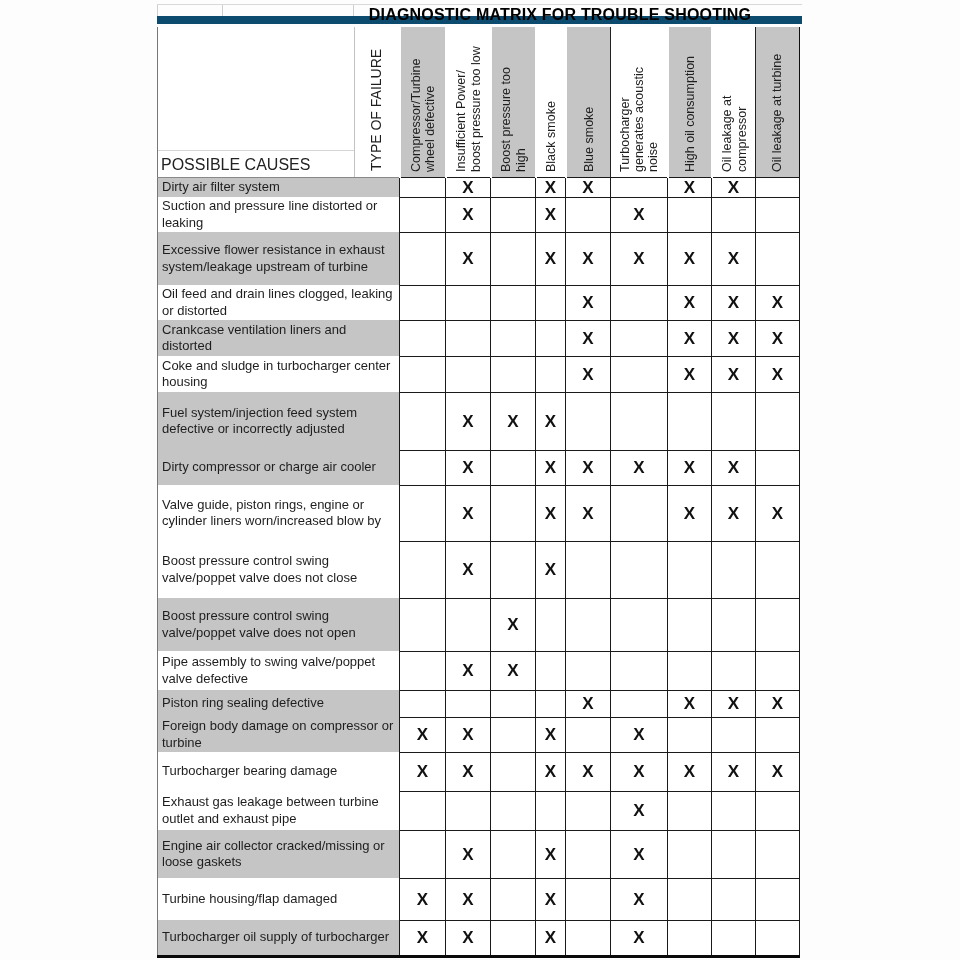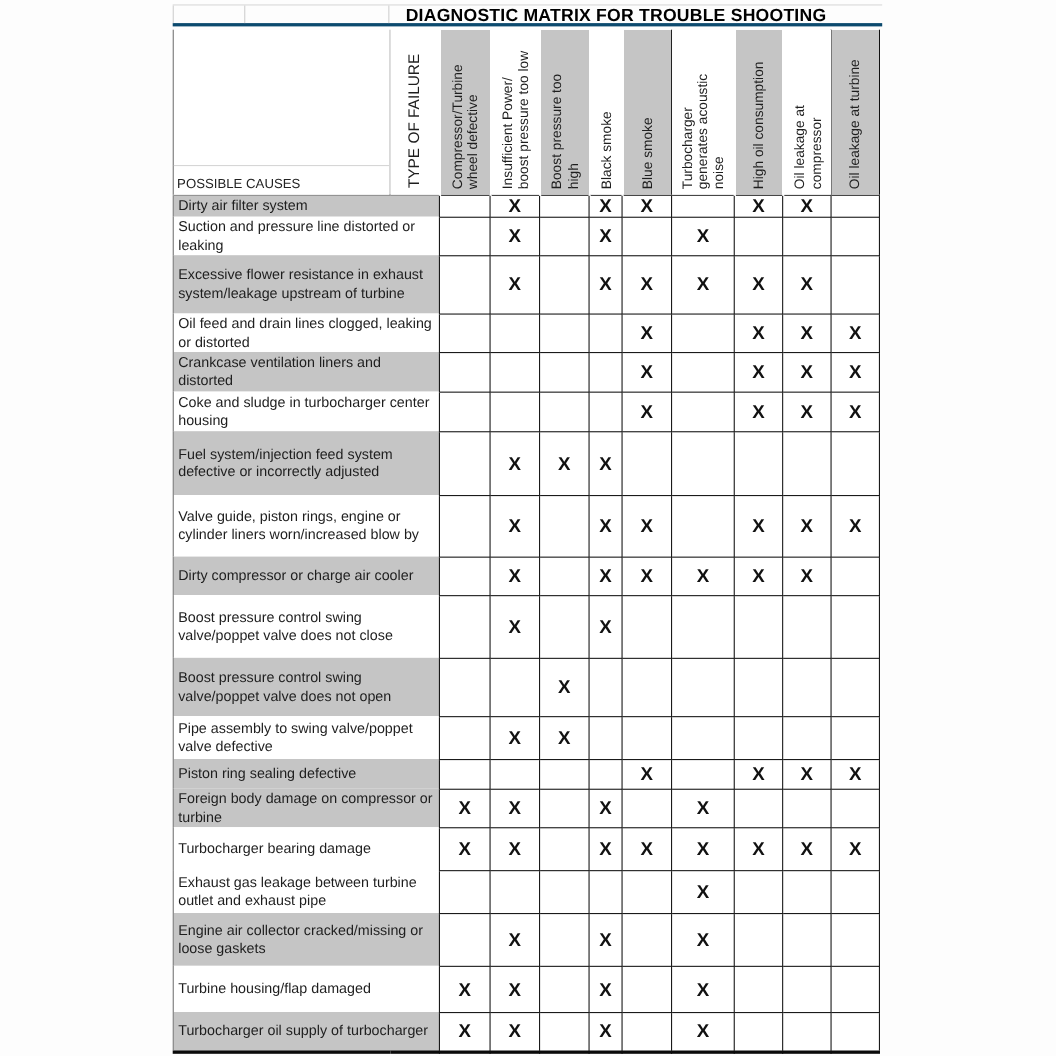--- a/index.html
+++ b/index.html
@@ -4,21 +4,21 @@
 <style>
   * { margin:0; padding:0; box-sizing:border-box; }
   html,body { background:#ffffff; }
   .canvas {
     position:relative; width:960px; height:960px; background:#fdfdfd;
     font-family:"Liberation Sans", sans-serif; color:#222; overflow:hidden;
   }
   
   .titlebar {
     position:absolute; left:157px; top:4px; width:645px; height:20px;
-    border-top:1px solid #d9d9d9; border-bottom:3px solid #0c4a6e;
+    border-top:1px solid #d9d9d9; border-bottom:8px solid #0c4a6e;
   }
   .tcell-a {
     position:absolute; left:0; top:0; bottom:0; width:66px;
     border-left:1px solid #cfcfcf; border-right:1px solid #cfcfcf;
   }
   .tcell-b {
     position:absolute; left:66px; top:0; bottom:0; width:131px;
     border-right:1px solid #cfcfcf;
   }
   .title {
@@ -33,21 +33,21 @@
     border-left:1px solid #777; border-right:1px solid #111;
     border-bottom:3px solid #0a0a0a;
   }
   #header-row { height:150px; }
   td.corner {
     position:relative; background:#fff;
     border-bottom:1px solid #888; border-right:1px solid #c2c2c2;
   }
   .pc-rule { position:absolute; left:0; right:0; bottom:26px; height:1px; background:#d6d6d6; }
   .pc-label {
-    position:absolute; left:3px; bottom:3px; font-size:12px; color:#222; white-space:nowrap;
+    position:absolute; left:3px; bottom:3px; font-size:16px; color:#222; white-space:nowrap;
   }
   td.tof { position:relative; background:#fff; border-bottom:1px solid #888; }
   td.hcell {
     position:relative; background:#fff;
     border-left:2px solid #fff; border-bottom:1px solid #1a1a1a;
   }
   td.hcell.shaded { background:#c5c5c5; }
   
   #header-row td:nth-child(8)  { border-left:1px solid #222; }
   #header-row td:nth-child(11) { border-left:1px solid #222; }
@@ -217,44 +217,44 @@
           <td class="cell"></td>
           <td class="cell">X</td>
           <td class="cell">X</td>
           <td class="cell">X</td>
           <td class="cell"></td>
           <td class="cell"></td>
           <td class="cell"></td>
           <td class="cell"></td>
           <td class="cell"></td>
         </tr>
+        <tr style="height: 35px;">
+          <td colspan="2" class="rowlabel shaded">Dirty compressor or charge air cooler</td>
+          <td class="cell"></td>
+          <td class="cell">X</td>
+          <td class="cell"></td>
+          <td class="cell">X</td>
+          <td class="cell">X</td>
+          <td class="cell">X</td>
+          <td class="cell">X</td>
+          <td class="cell">X</td>
+          <td class="cell"></td>
+        </tr>
         <tr style="height: 56px;">
           <td colspan="2" class="rowlabel">Valve guide, piston rings, engine or cylinder liners worn/increased blow by</td>
           <td class="cell"></td>
           <td class="cell">X</td>
           <td class="cell"></td>
           <td class="cell">X</td>
           <td class="cell">X</td>
           <td class="cell"></td>
           <td class="cell">X</td>
           <td class="cell">X</td>
           <td class="cell">X</td>
         </tr>
-        <tr style="height: 35px;">
-          <td colspan="2" class="rowlabel shaded">Dirty compressor or charge air cooler</td>
-          <td class="cell"></td>
-          <td class="cell">X</td>
-          <td class="cell"></td>
-          <td class="cell">X</td>
-          <td class="cell">X</td>
-          <td class="cell">X</td>
-          <td class="cell">X</td>
-          <td class="cell">X</td>
-          <td class="cell"></td>
-        </tr>
         <tr style="height: 57px;">
           <td colspan="2" class="rowlabel">Boost pressure control swing valve/poppet valve does not close</td>
           <td class="cell"></td>
           <td class="cell">X</td>
           <td class="cell"></td>
           <td class="cell">X</td>
           <td class="cell"></td>
           <td class="cell"></td>
           <td class="cell"></td>
           <td class="cell"></td>

